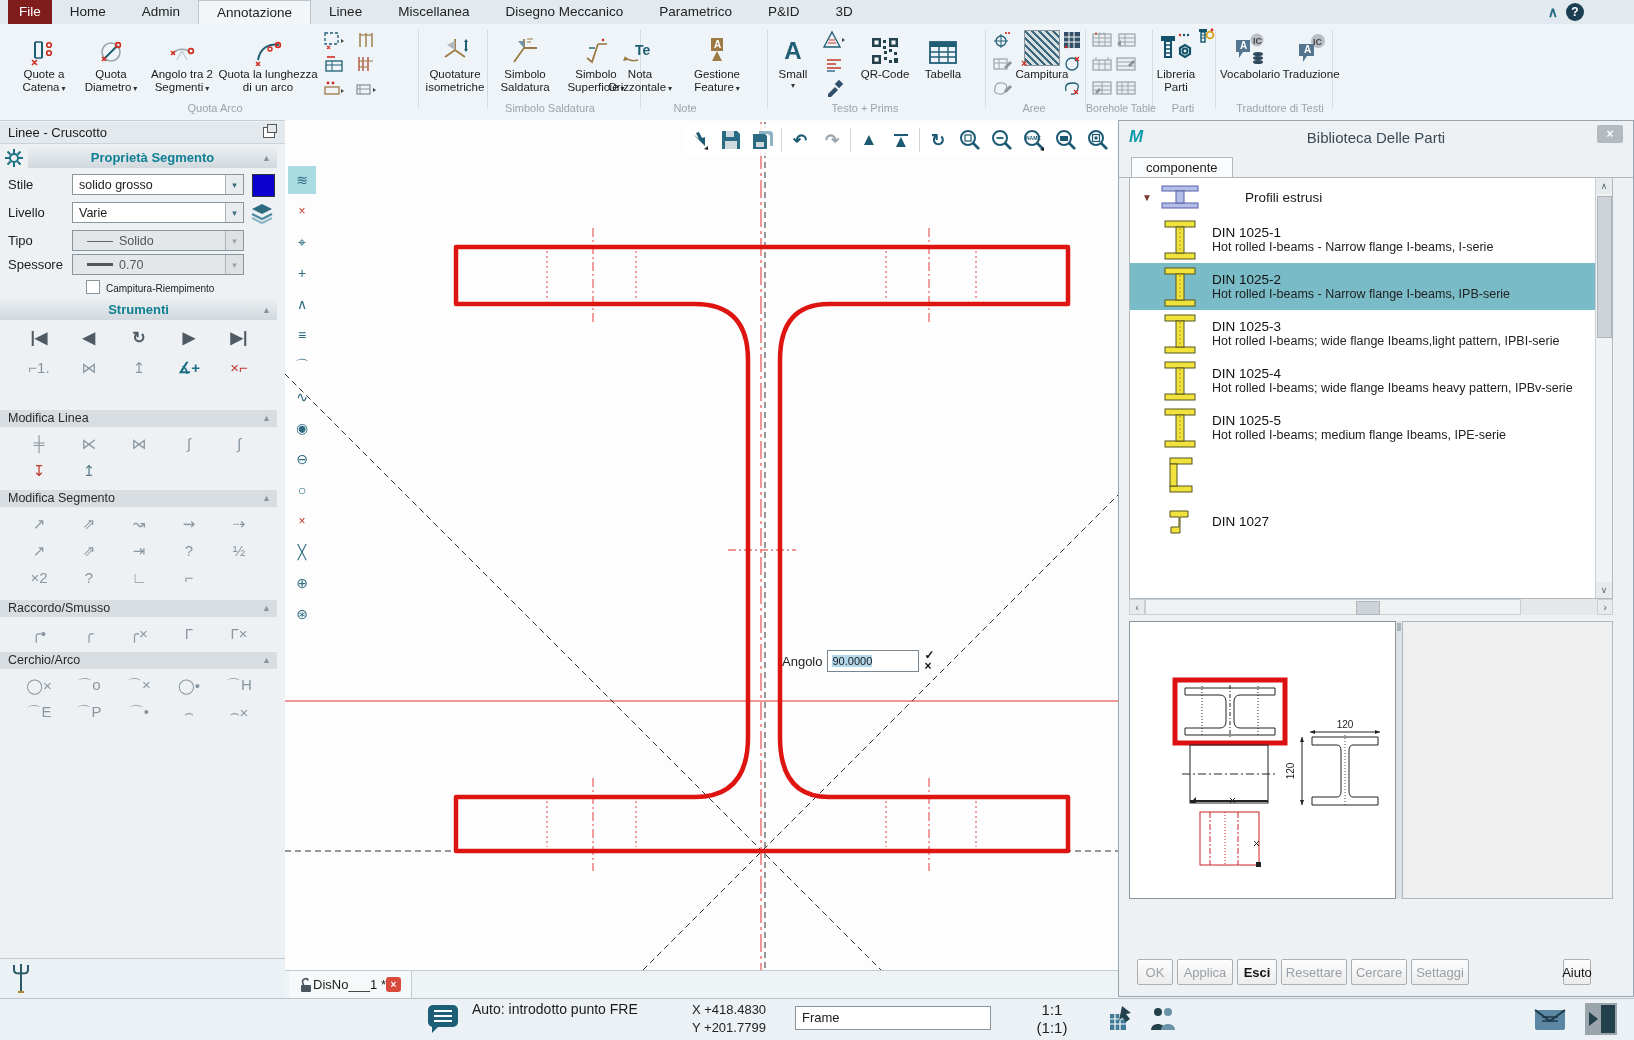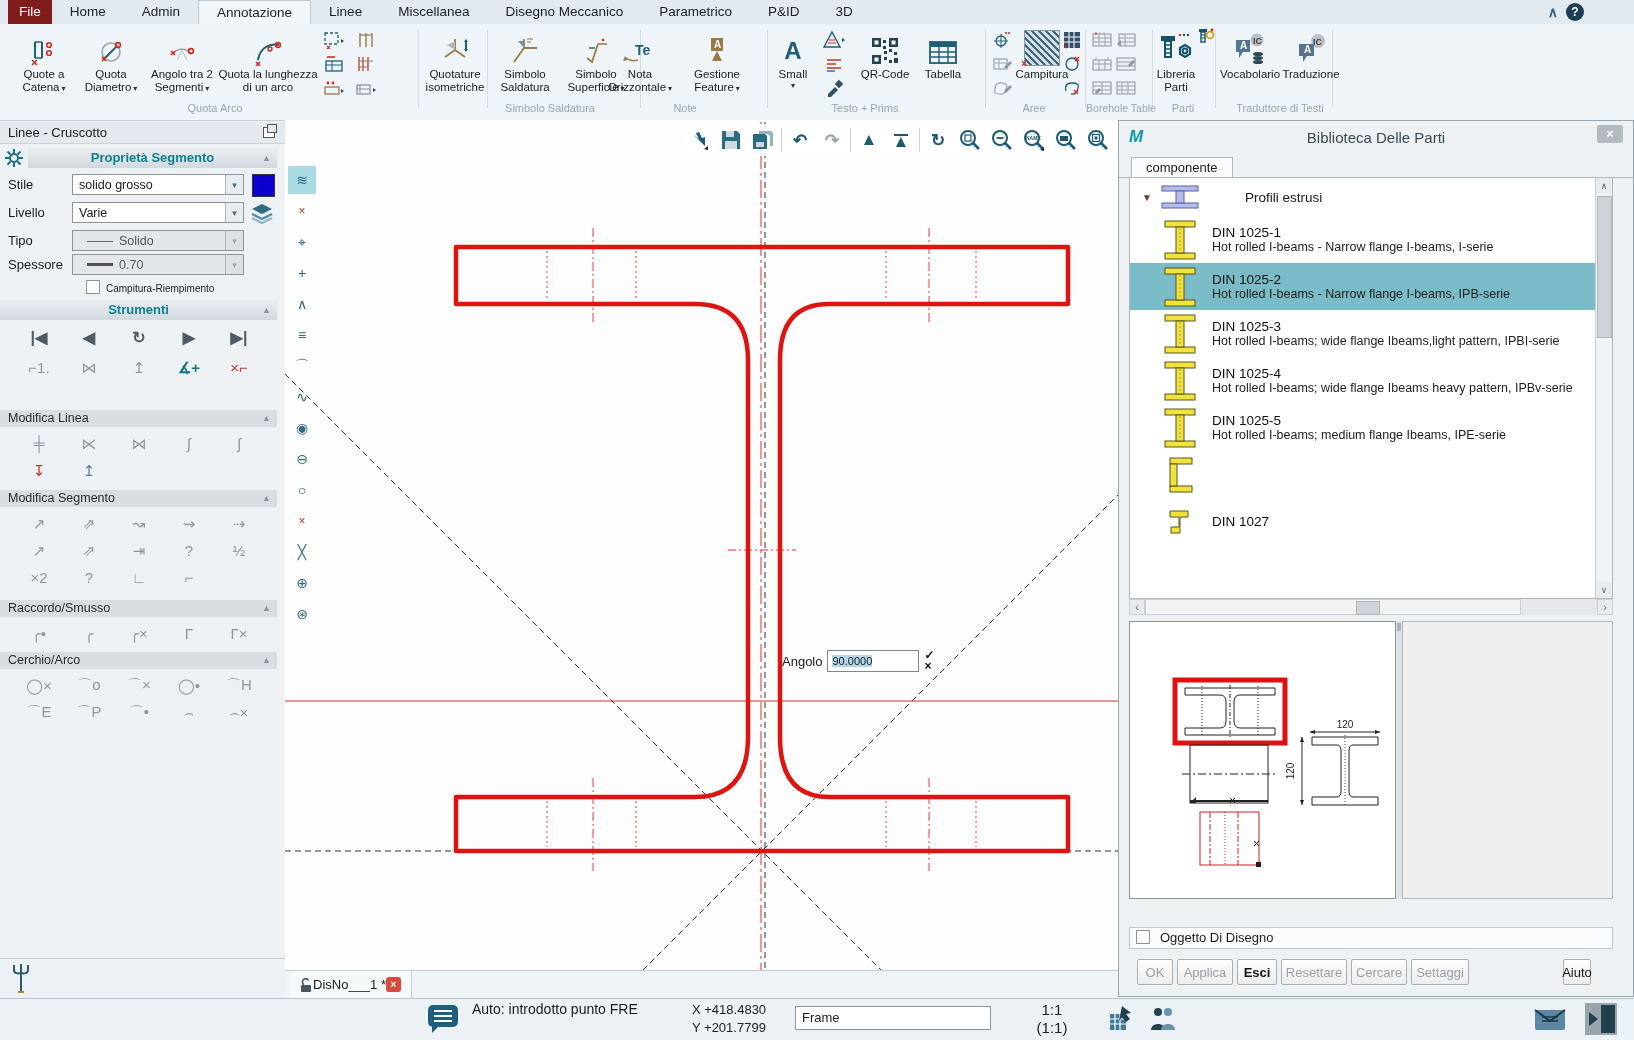--- a/index.html
+++ b/index.html
@@ -1179,21 +1179,20 @@
           <path d="M124 219l5 5M129 219l-5 5" stroke="#222" stroke-width="1"></path>
           <rect x="126" y="240" width="5" height="5" fill="#222"></rect>
         </g>
       </svg>
     </div>
     <div class="splitter">
         <i></i>
       </div>
     <div class="prpane"></div>
 
-    <div class="objrow"><span class="chk"></span><span>Oggetto Di Disegno</span></div>
 
     <button class="pbtn" style="left:18px;width:36px">OK</button>
     <button class="pbtn" style="left:58px;width:56px">Applica</button>
     <button class="pbtn en" style="left:118px;width:40px;font-weight:bold">Esci</button>
     <button class="pbtn" style="left:162px;width:66px">Resettare</button>
     <button class="pbtn" style="left:232px;width:56px">Cercare</button>
     <button class="pbtn" style="left:292px;width:58px">Settaggi</button>
     <button class="pbtn en" style="left:444px;width:28px">Aiuto</button>
   </div>
 

